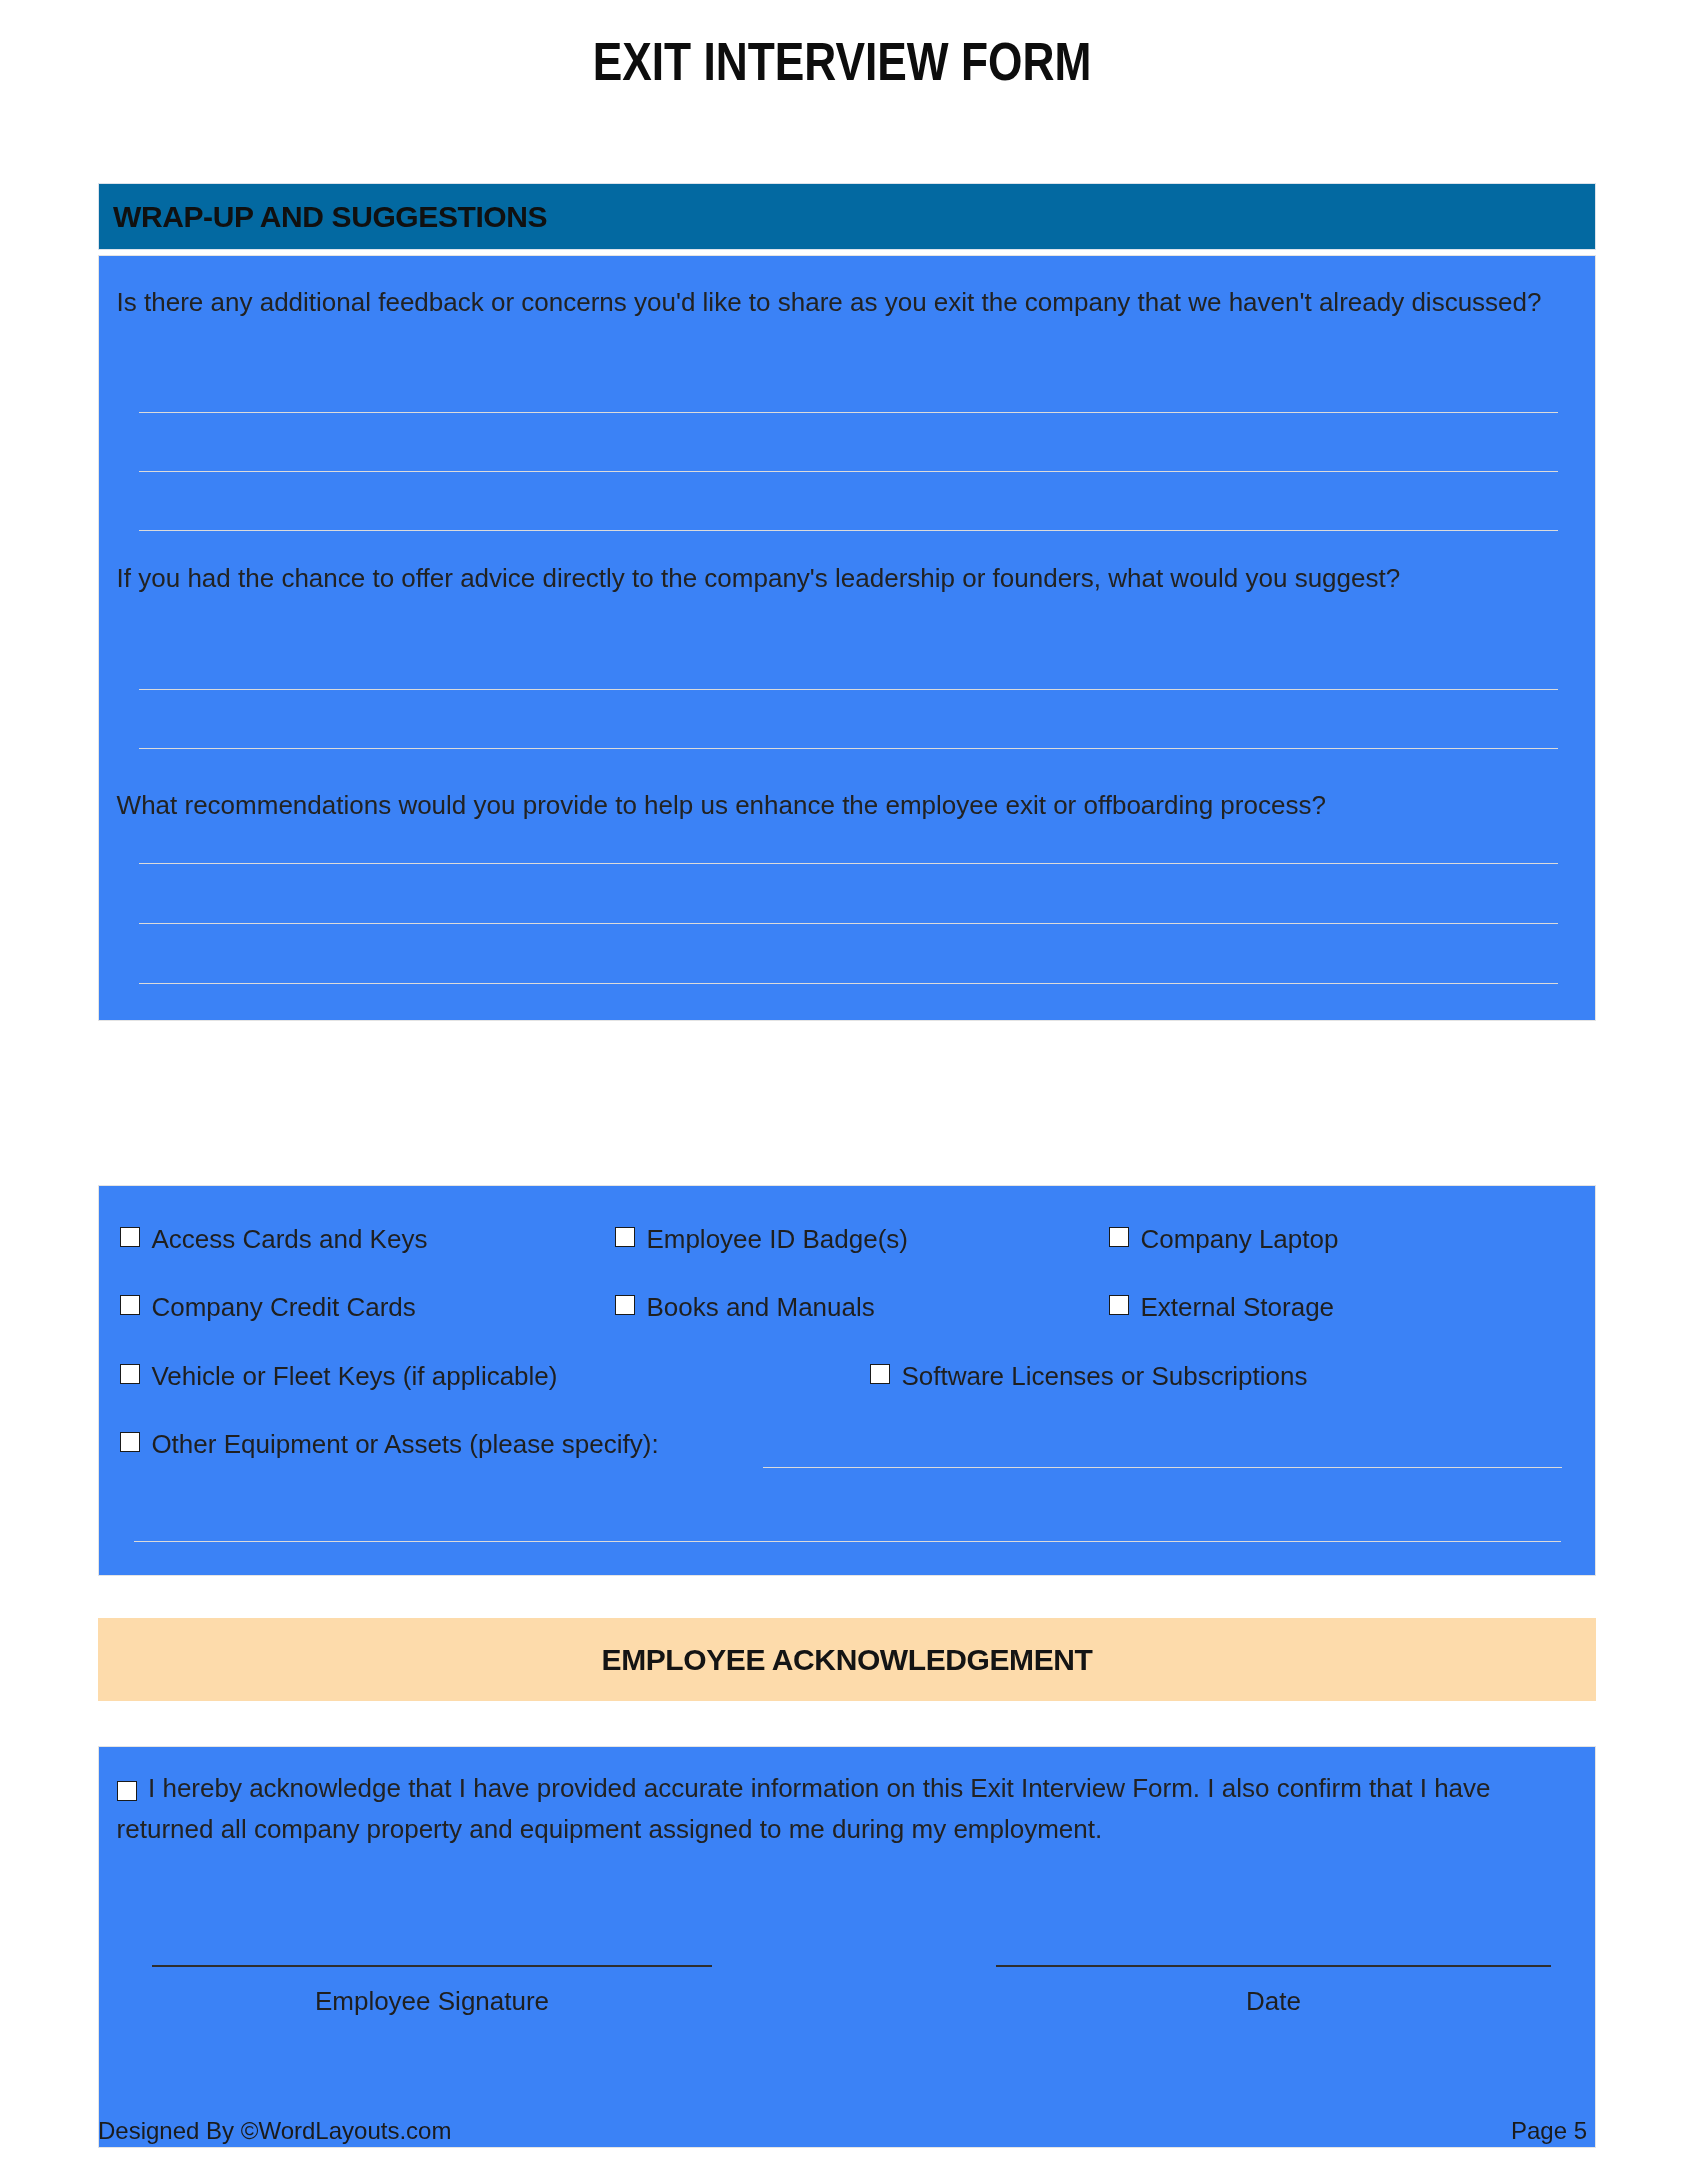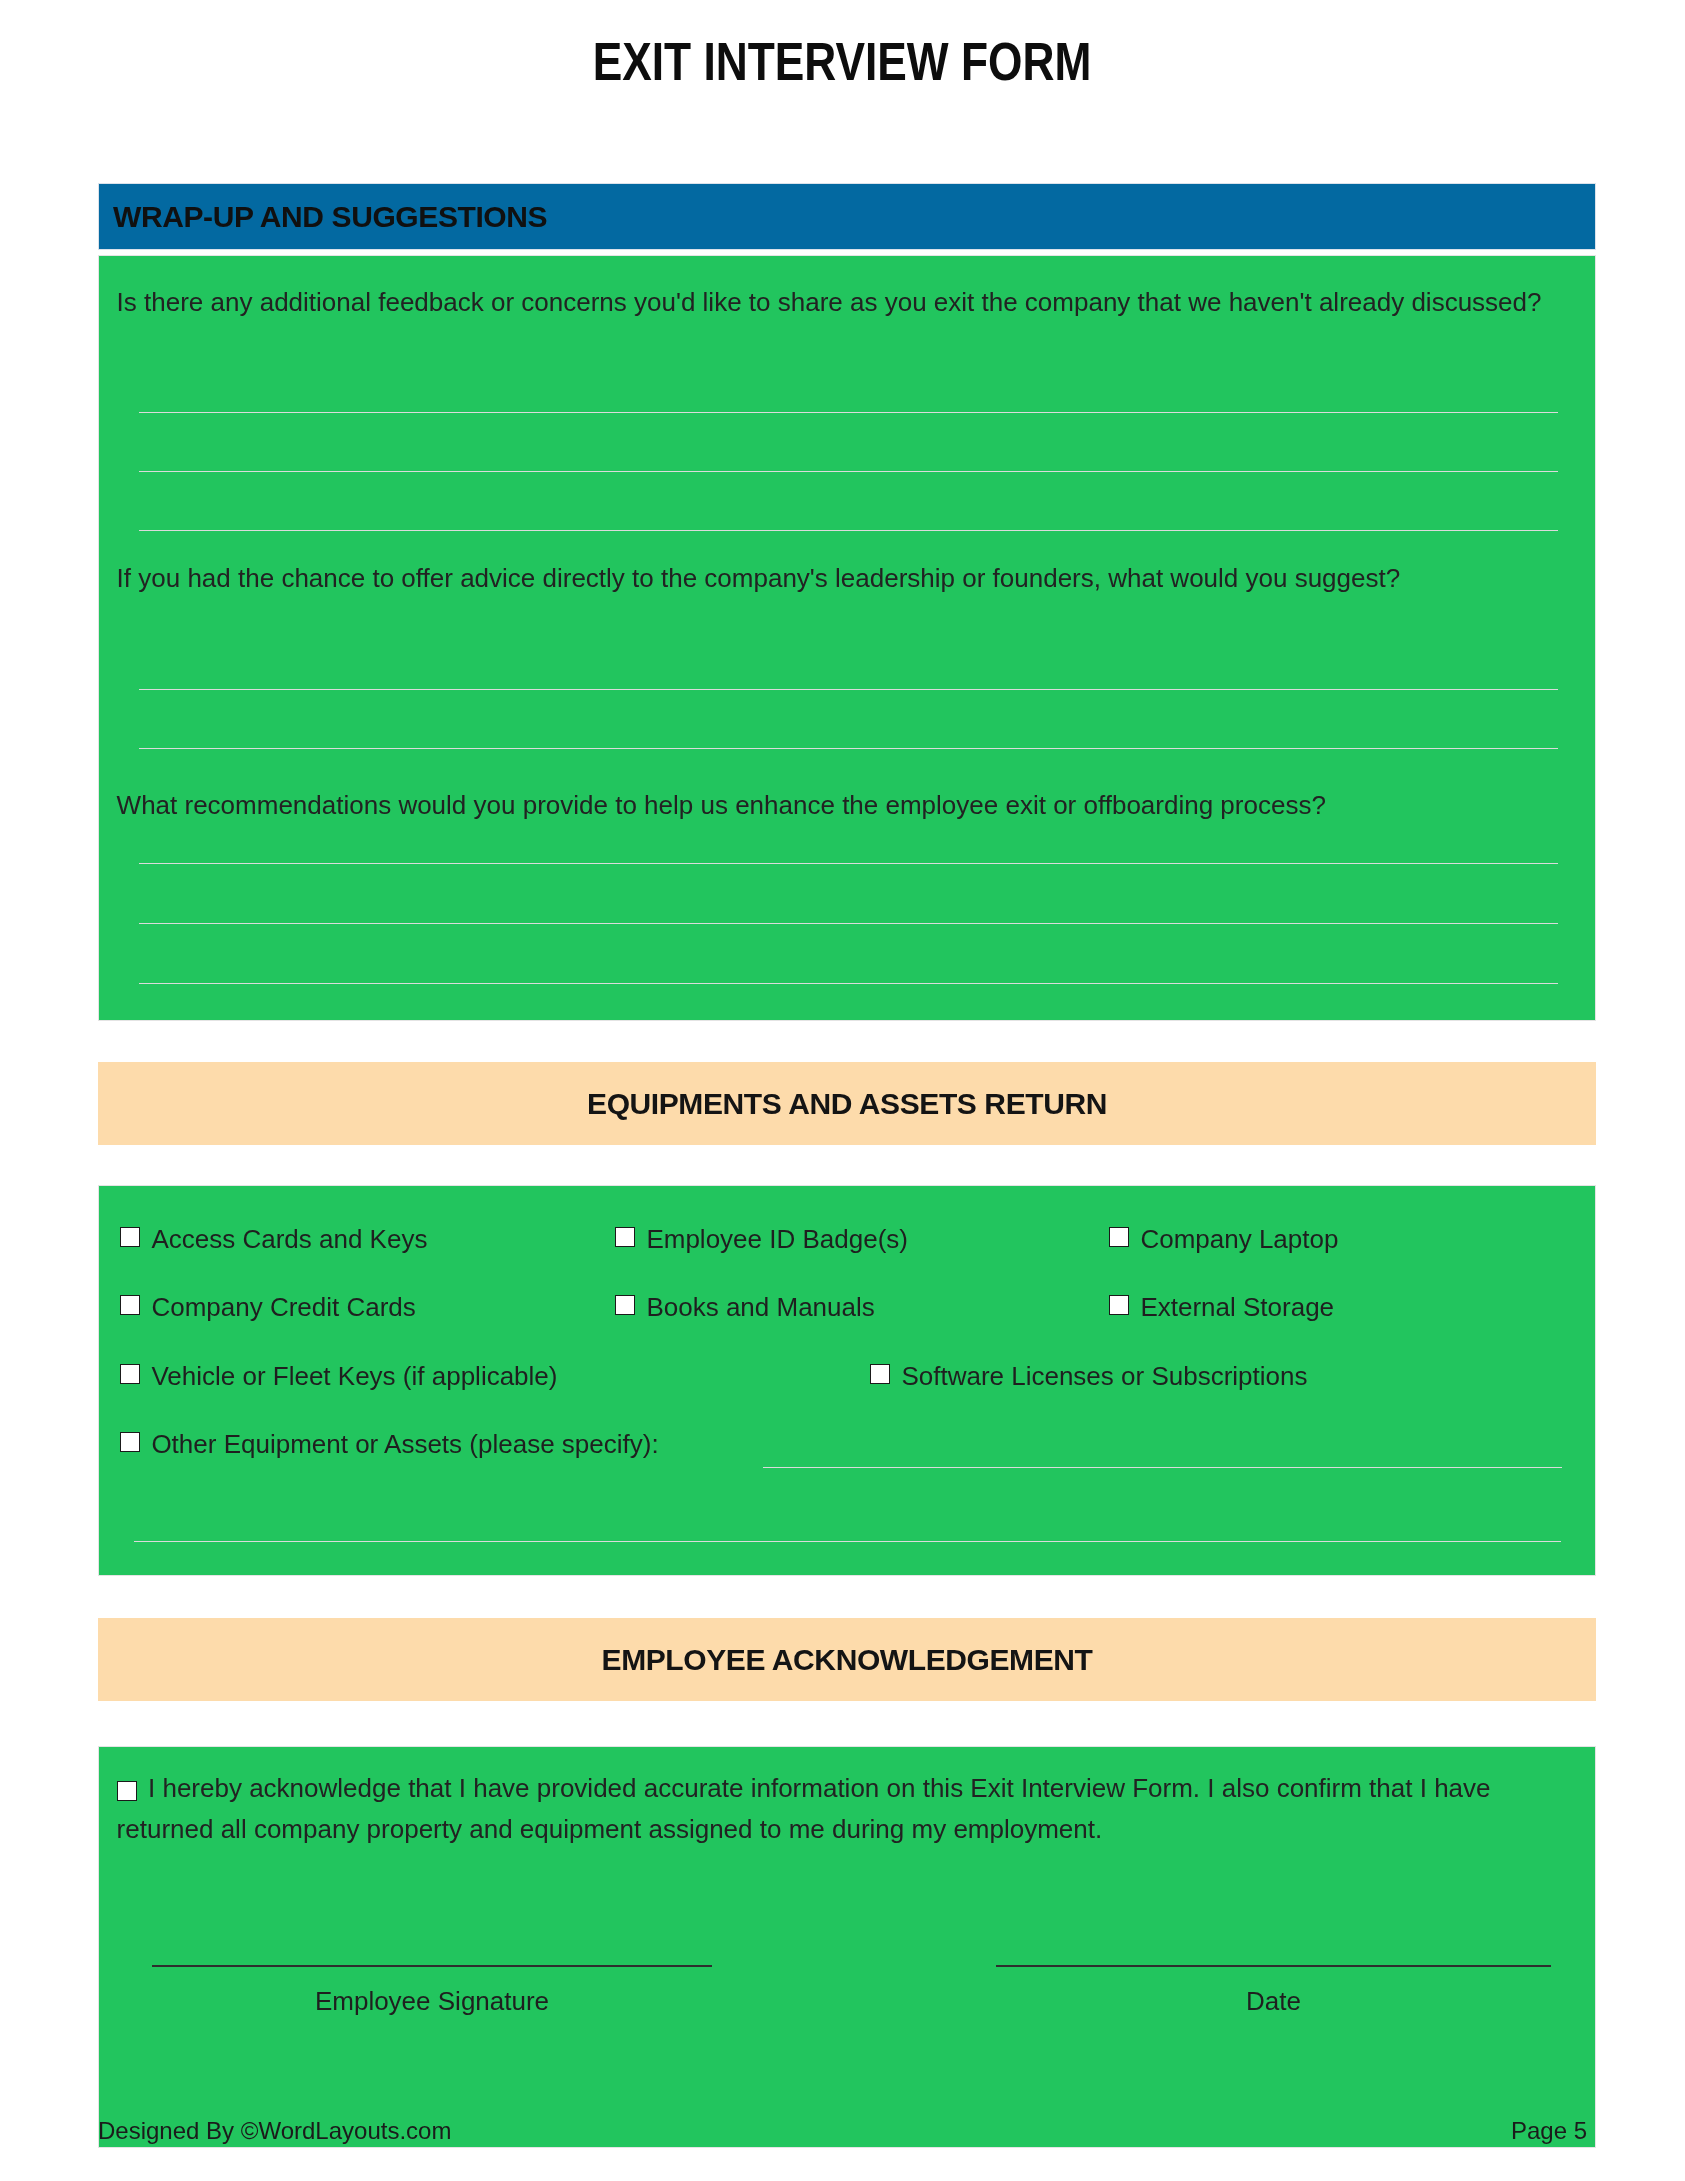--- a/index.html
+++ b/index.html
@@ -38,21 +38,21 @@
   .banner{
     position:absolute;left:98px;width:1498px;height:83px;
     background:#FDDBAB;
     display:flex;align-items:center;justify-content:center;
   }
   .banner .banner-text{
     font-size:30px;font-weight:700;color:#141414;letter-spacing:-0.4px;
   }
   .box{
     position:absolute;left:98px;width:1498px;
-    background:#22c55e;
+    background:#3b82f6;
     border:1.8px solid #E4E4E4;
     box-sizing:border-box;
   }
   .q{
     position:absolute;left:17.6px;width:1443px;margin:0;
     font-size:26px;line-height:42px;color:#222222;
   }
   .aline{
     position:absolute;height:0;
     border-top:1.8px solid #DBDBDB;
@@ -118,23 +118,20 @@
     <p class="q" style="top:301px;">If you had the chance to offer advice directly to the company's leadership or founders, what would you suggest?</p>
     <div class="aline" style="left:40px;top:433px;width:1419px;"></div>
     <div class="aline" style="left:40px;top:492px;width:1419px;"></div>
 
     <p class="q" style="top:528px;">What recommendations would you provide to help us enhance the employee exit or offboarding process?</p>
     <div class="aline" style="left:40px;top:607px;width:1419px;"></div>
     <div class="aline" style="left:40px;top:667px;width:1419px;"></div>
     <div class="aline" style="left:40px;top:727px;width:1419px;"></div>
   </div>
 
-  <div class="banner" style="top:1062px;">
-    <span class="banner-text">EQUIPMENTS AND ASSETS RETURN</span>
-  </div>
 
   <div class="box" style="top:1185px;height:391px;">
     <div class="chk" style="left:21px;top:37px;">
       <span class="cb"></span>
       <span class="lbl">Access Cards and Keys</span>
     </div>
     <div class="chk" style="left:516px;top:37px;">
       <span class="cb"></span>
       <span class="lbl">Employee ID Badge(s)</span>
     </div>

